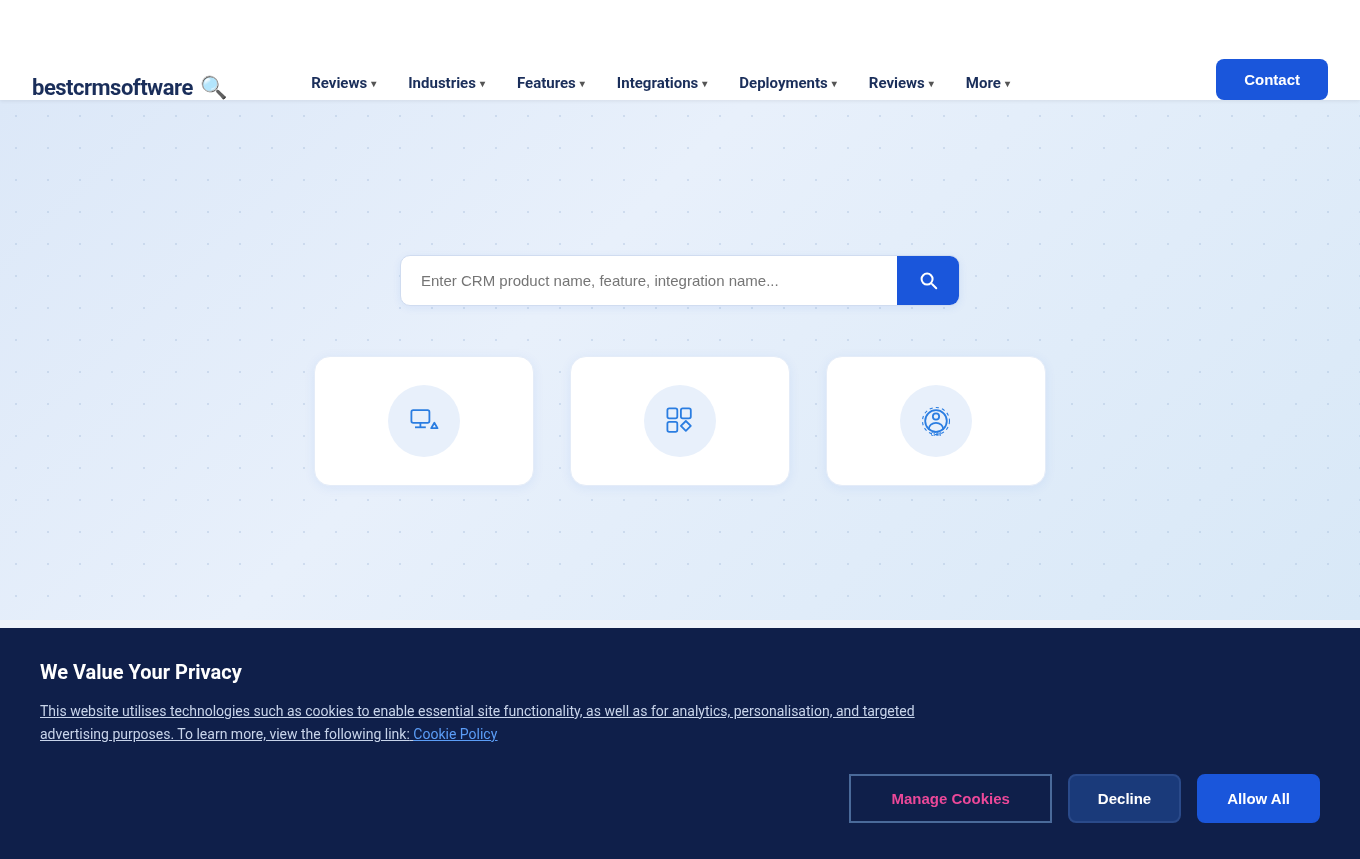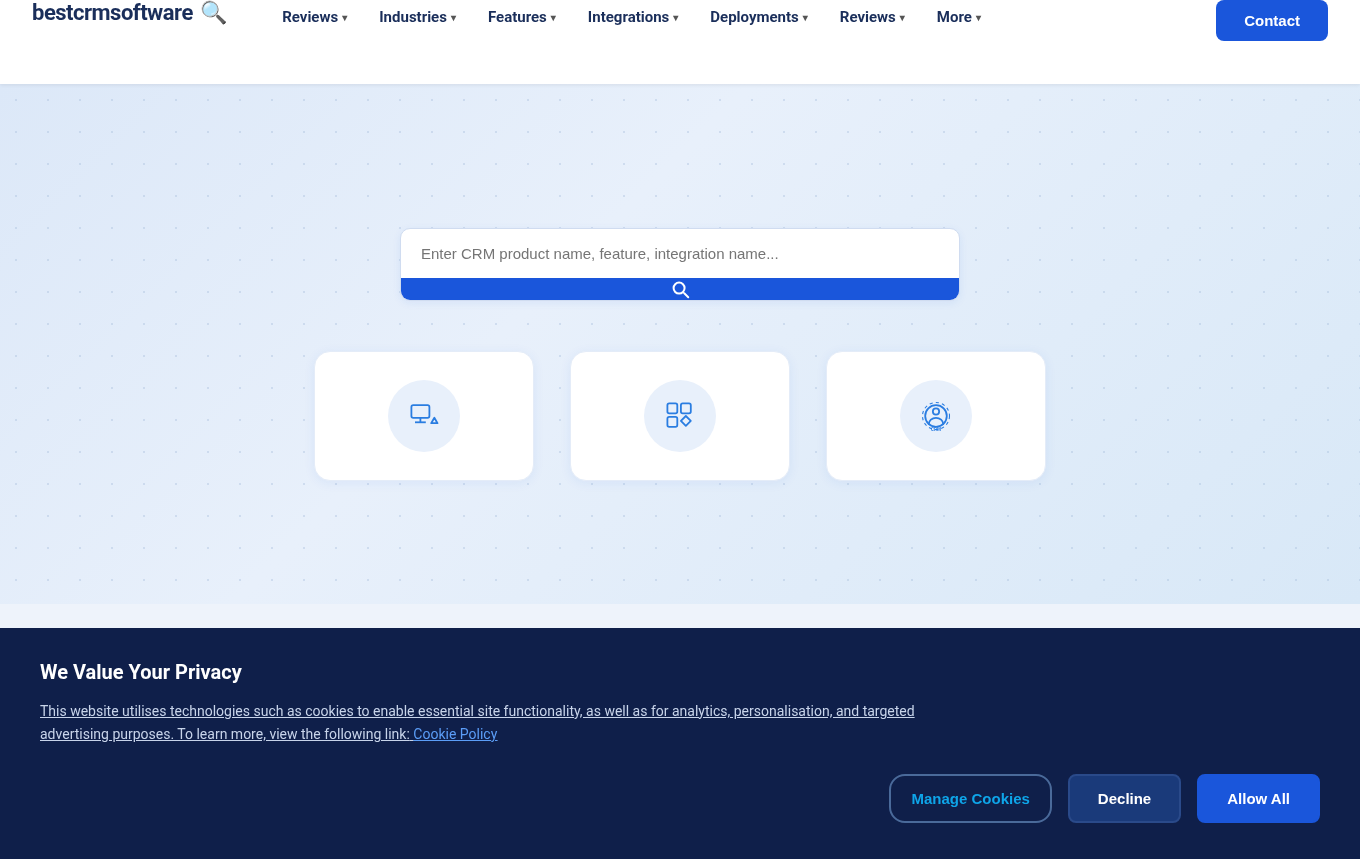--- a/index.html
+++ b/index.html
@@ -2,26 +2,27 @@
 <html><head>
   <meta charset="utf-8">
   <style>
     * { box-sizing: border-box; margin: 0; padding: 0; }
     body { font-family: -apple-system, BlinkMacSystemFont, 'Segoe UI', Roboto, sans-serif; background: #eef3fb; overflow-x: hidden; }
 
     
     .navbar {
       background: #fff;
       display: flex;
-      align-items: flex-start;
+      align-items: flex-end;
       padding: 0 32px;
-      height: 84px;
+      height: 100px;
       box-shadow: 0 1px 4px rgba(0,0,0,0.08);
       position: relative;
       z-index: 100;
+      gap: 29px;
     }
     .logo-area {
       display: flex;
       align-items: center;
       gap: 8px;
       margin-right: 40px;
       text-decoration: none;
     }
     .logo-text {
       font-size: 22px;
@@ -110,21 +111,20 @@
     .search-bar {
       display: flex;
       width: 100%;
       max-width: 560px;
       margin: 0 auto 50px;
       background: #fff;
       border-radius: 10px;
       border: 1.5px solid #d0dcf0;
       overflow: hidden;
       box-shadow: 0 2px 8px rgba(26,86,219,0.08);
-      flex-direction: column;
     }
     .search-input {
       flex: 1;
       border: none;
       outline: none;
       padding: 16px 20px;
       font-size: 15px;
       color: #3a4a6a;
       background: transparent;
     }
@@ -202,23 +202,23 @@
     }
     .cookie-link { color: #5b9df7; text-decoration: underline; cursor: pointer; }
     .cookie-actions {
       display: flex;
       gap: 16px;
       justify-content: flex-end;
     }
     .btn-manage {
       background: transparent;
       border: 2px solid #4a6a9a;
-      color: #0ea5e9;
-      padding: 14px 20px;
-      border-radius: 16px;
+      color: #ec4899;
+      padding: 14px 40px;
+      border-radius: 0;
       font-size: 15px;
       font-weight: 600;
       cursor: pointer;
     }
     .btn-decline {
       background: #1a3a7a;
       border: 2px solid #2a4a8a;
       color: #fff;
       padding: 14px 28px;
       border-radius: 8px;

